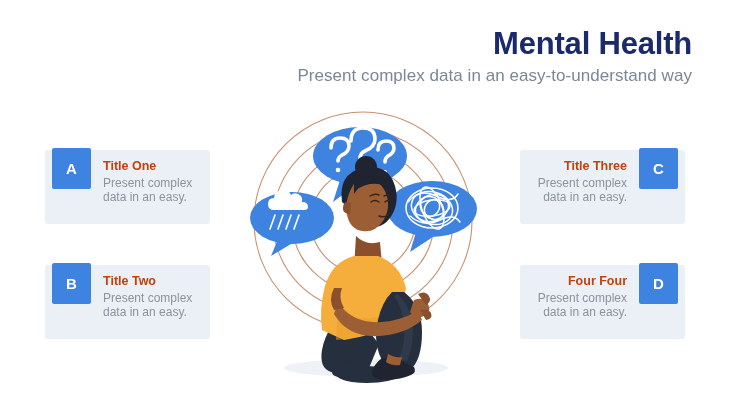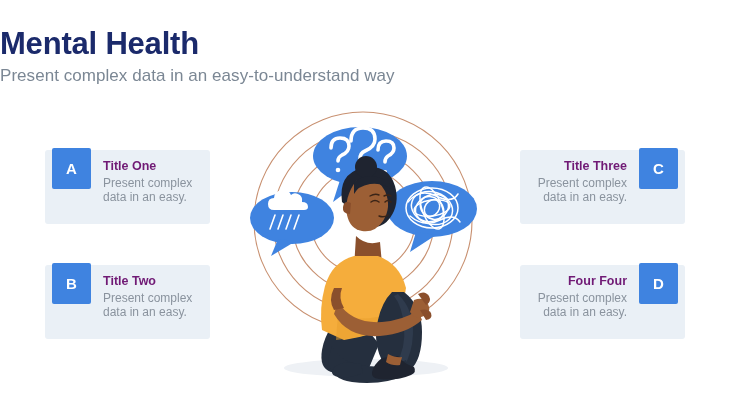--- a/index.html
+++ b/index.html
@@ -19,21 +19,21 @@
     background: #ffffff;
     overflow: hidden;
   }
 
   
   .header {
     position: absolute;
     left: 0;
     top: 26px;
     width: 692px;
-    text-align: left;
+    text-align: right;
   }
   .title {
     margin: 0;
     font-size: 31px;
     line-height: 36px;
     font-weight: bold;
     letter-spacing: -0.2px;
     color: #1b2a6b;
   }
   .subtitle {
@@ -82,21 +82,21 @@
     width: 105px;
   }
   .card.left  .card-text { left: 58px;  text-align: left; }
   .card.right .card-text { right: 58px; text-align: right; margin-left: 24px; }
 
   .card-title {
     margin: 0;
     font-size: 12.5px;
     line-height: 16px;
     font-weight: bold;
-    color: #701a75;
+    color: #c2410c;
   }
   .card-body {
     margin: 3px 0 0 0;
     font-size: 12px;
     line-height: 13.5px;
     color: #8a939e;
   }
 
   
   .illustration {

